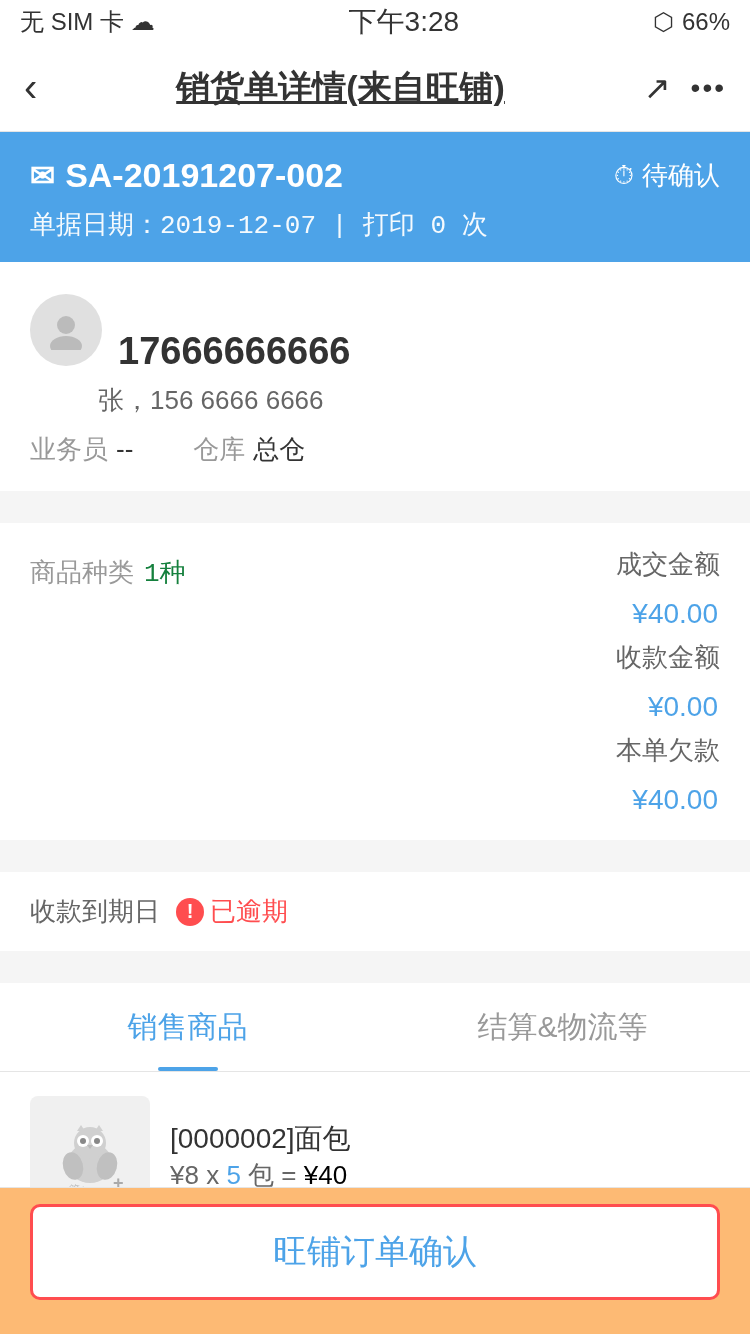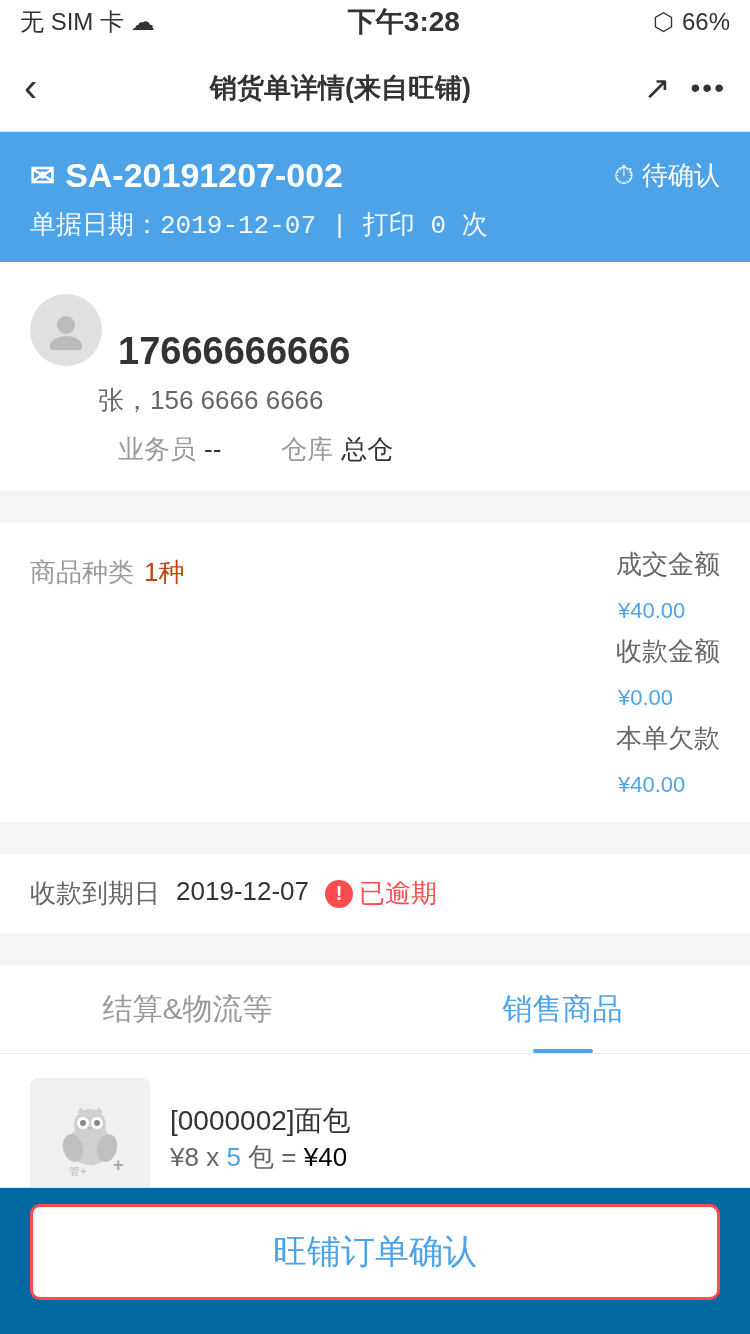--- a/index.html
+++ b/index.html
@@ -24,21 +24,21 @@
       font-size: 24px;
       font-weight: 500;
     }
     .status-bar-left {
       display: flex;
       align-items: center;
       gap: 10px;
     }
     .status-bar-center {
       font-size: 28px;
-      font-weight: 700;
+      font-weight: 400;
     }
     .status-bar-right {
       display: flex;
       align-items: center;
       gap: 8px;
       font-size: 24px;
     }
 
     
     .nav-bar {
@@ -49,23 +49,24 @@
       justify-content: space-between;
       padding: 0 24px;
       border-bottom: 1px solid #e5e5e5;
     }
     .nav-back {
       font-size: 36px;
       color: #333;
       cursor: pointer;
     }
     .nav-title {
-      font-size: 27px;
+      font-size: 34px;
       font-weight: 600;
       color: #333;
+      text-decoration: underline;
     }
     .nav-actions {
       display: flex;
       align-items: center;
       gap: 20px;
     }
     .nav-action-icon {
       font-size: 30px;
       color: #333;
     }
@@ -142,21 +143,20 @@
       color: #666;
       margin-left: 68px;
       margin-bottom: 14px;
     }
     .customer-meta {
       display: flex;
       align-items: center;
       gap: 0;
       font-size: 26px;
       color: #666;
-      margin-left: 88px;
     }
     .customer-meta-item {
       display: flex;
       align-items: center;
       gap: 8px;
       margin-right: 60px;
     }
     .customer-meta-label {
       color: #999;
     }
@@ -178,44 +178,45 @@
       align-items: center;
       gap: 10px;
       font-size: 26px;
       color: #666;
       padding-top: 8px;
     }
     .summary-label {
       color: #999;
     }
     .summary-value {
-      color: #c2410c;
-      font-size: 26px;
+      color: #15803d;
+      font-size: 26px;
+      font-family: Liberation Mono, monospace;
     }
     .summary-right {
       display: flex;
       flex-direction: column;
       align-items: flex-end;
       gap: 10px;
     }
     .summary-row {
       display: flex;
       align-items: center;
       gap: 16px;
       font-size: 26px;
       flex-direction: column;
     }
     .summary-row-label {
       color: #666;
     }
     .summary-row-value {
       color: #4da3e8;
-      font-size: 22px;
+      font-size: 28px;
       min-width: 100px;
-      text-align: left;
+      text-align: right;
     }
 
     
     .due-date-card {
       background: #fff;
       padding: 22px 30px;
       margin-top: 16px;
       display: flex;
       align-items: flex-start;
       gap: 16px;
@@ -332,21 +333,21 @@
       min-height: 300px;
       background: #f5f5f5;
     }
 
     
     .bottom-bar {
       position: fixed;
       bottom: 0;
       left: 0;
       width: 750px;
-      background: #0369a1;
+      background: #fdba74;
       padding: 16px 30px 34px;
       border-top: 1px solid #e5e5e5;
     }
     .confirm-btn {
       width: 100%;
       height: 96px;
       background: #fff;
       border: 3px solid #ff4d4f;
       border-radius: 10px;
       font-size: 34px;
@@ -445,37 +446,36 @@
       <span class="summary-row-label">本单欠款</span>
       <span class="summary-row-value">¥40.00</span>
     </div>
   </div>
 </div>
 
 <div class="separator"></div>
 
 <div class="due-date-card">
   <span class="due-date-label">收款到期日</span>
-  <span class="due-date-value">2019-12-07</span>
   <div class="overdue-badge">
     <div class="overdue-icon">!</div>
     <span>已逾期</span>
   </div>
 </div>
 
 <div class="separator"></div>
 
 <div class="tabs-container">
   <div class="tabs">
-    <div class="tab">
-      <span>结算&amp;物流等</span>
-    </div>
     <div class="tab active">
       <span>销售商品</span>
       <div class="tab-underline"></div>
+    </div>
+    <div class="tab">
+      <span>结算&amp;物流等</span>
     </div>
   </div>
 </div>
 
 <div class="product-section">
   <div class="product-item">
     <div class="product-thumb">
 
       <svg width="90" height="90" viewBox="0 0 90 90" fill="none">
 

